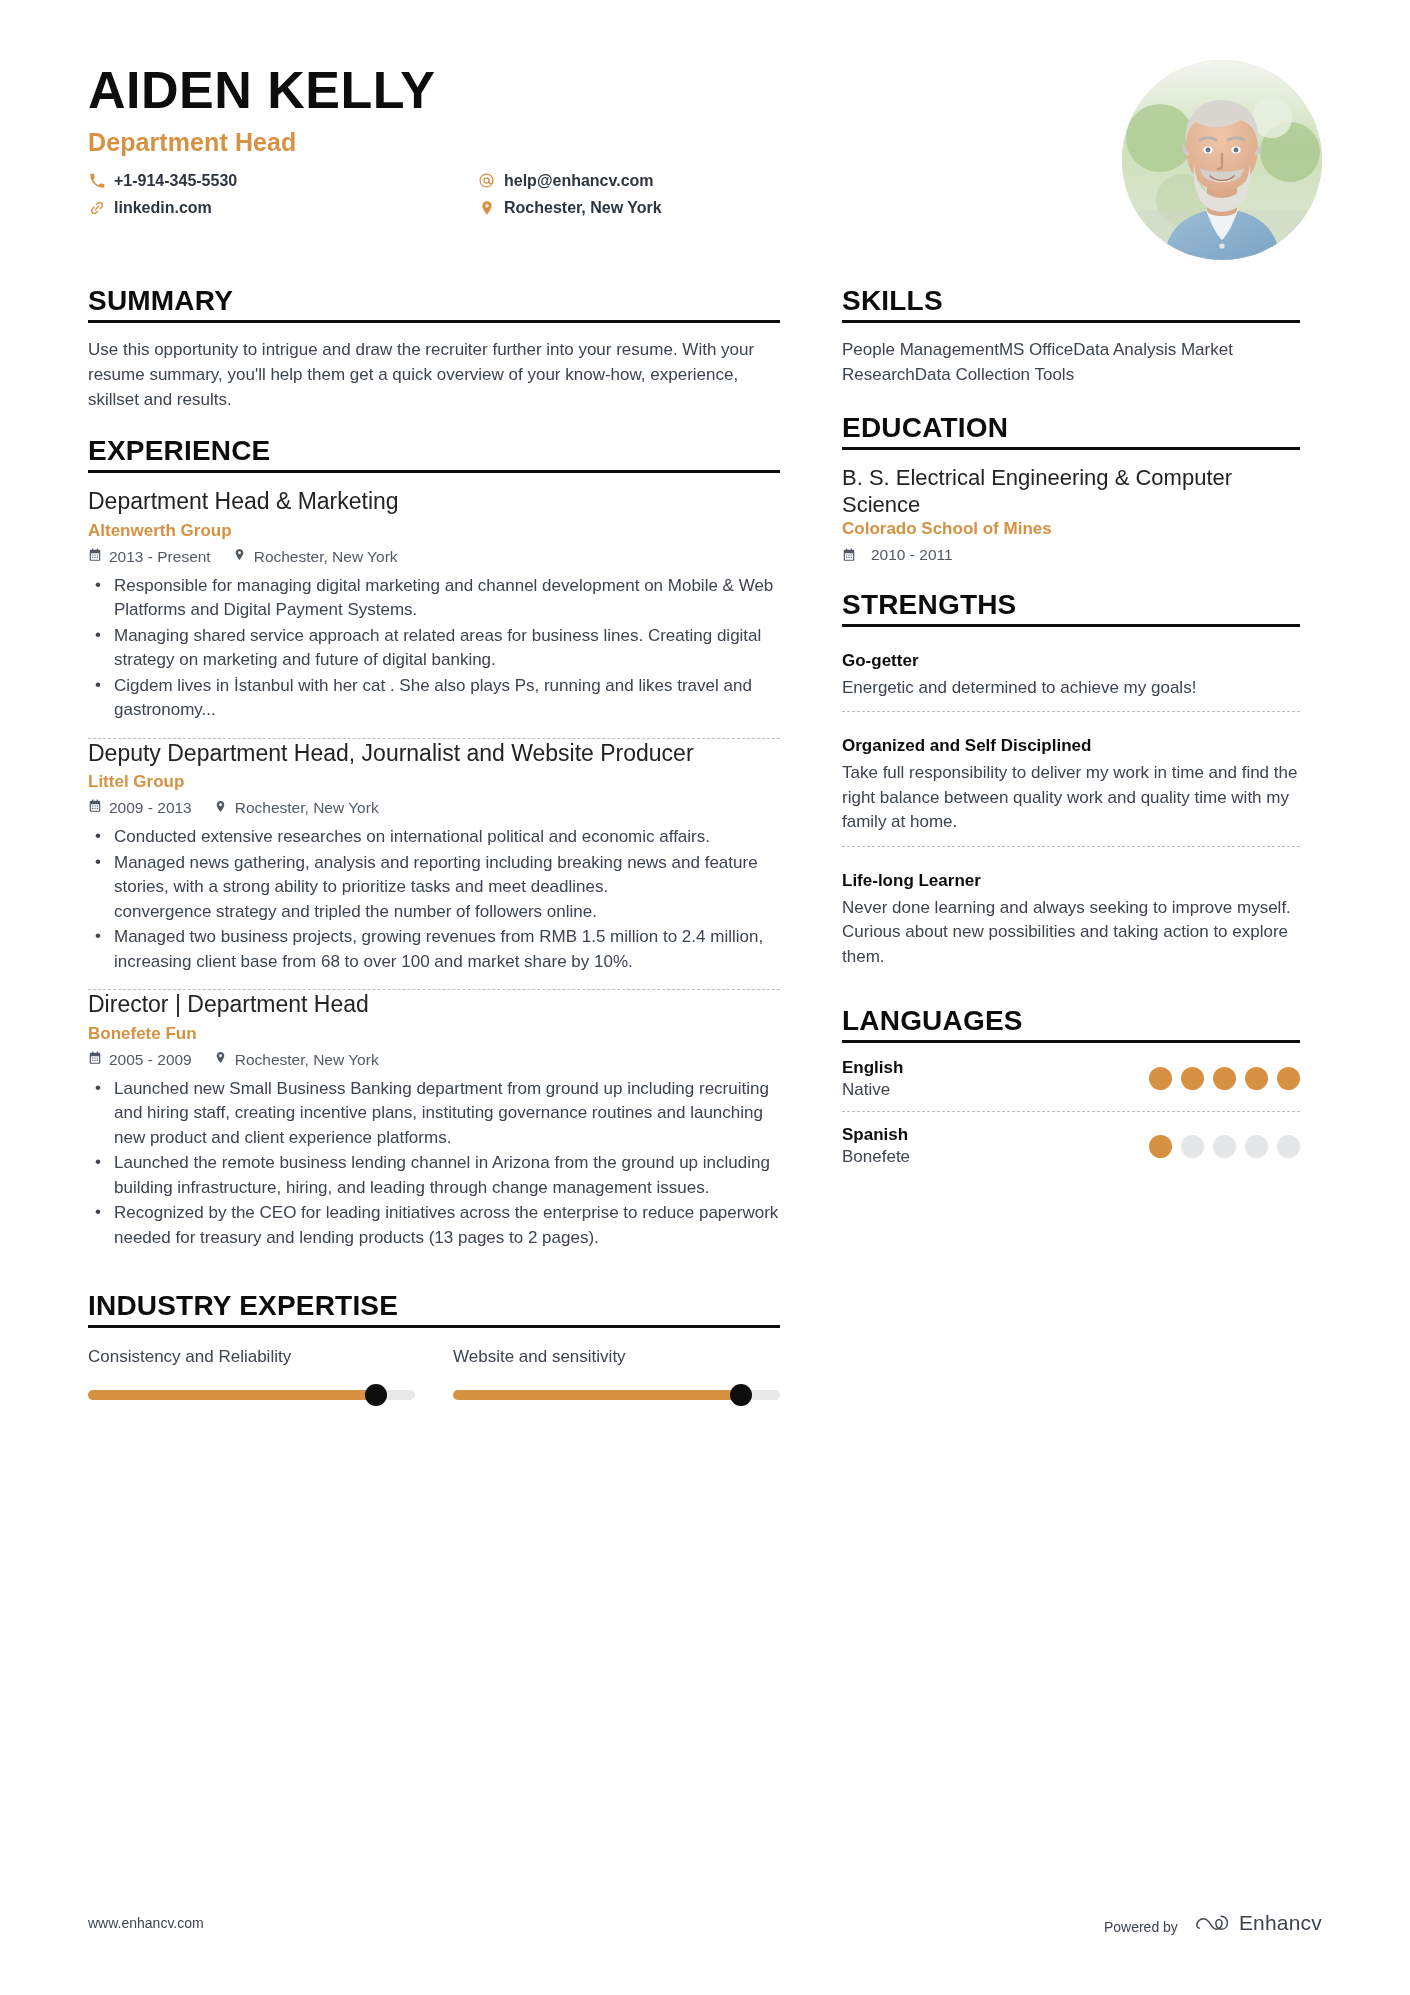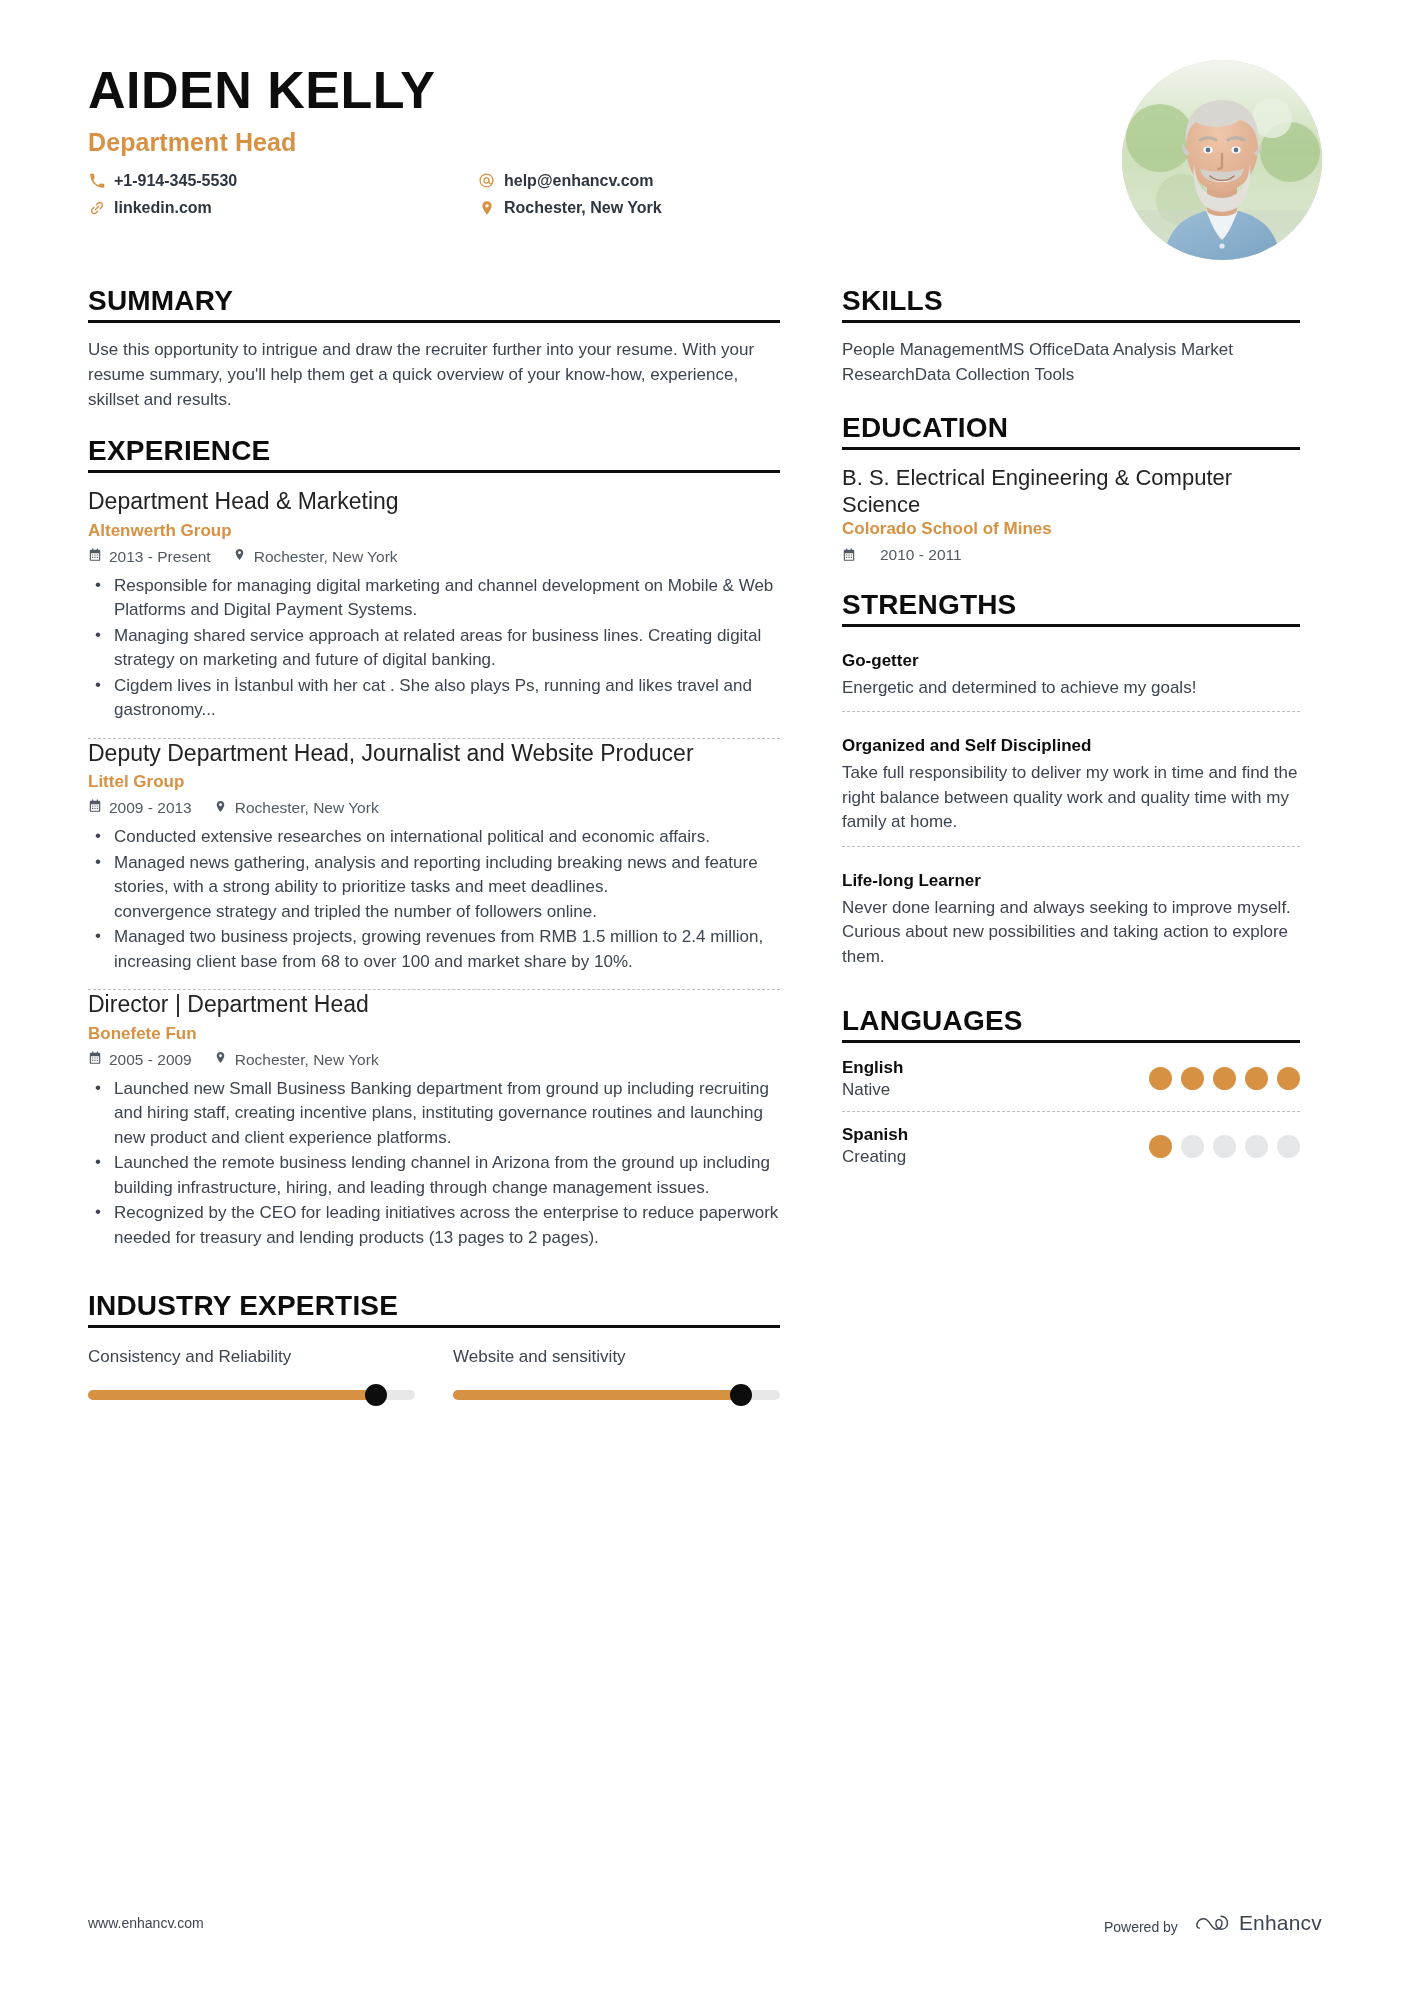--- a/index.html
+++ b/index.html
@@ -246,21 +246,21 @@
   }
   .edu-school {
     font-size: 17px;
     font-weight: 700;
     color: #d79142;
     margin-bottom: 7px;
   }
   .edu-meta {
     display: flex;
     align-items: center;
-    column-gap: 24px;
+    column-gap: 15px;
     font-size: 15.5px;
     color: #515a64;
   }
 
   .strength { padding-bottom: 11px; }
   .strength-sep { border-top: 1px dashed #b9bfc6; height: 0; }
   .strength-name {
     font-size: 17px;
     font-weight: 700;
     color: #0d0d0d;
@@ -642,21 +642,21 @@
               <span class="dot on"></span>
               <span class="dot on"></span>
               <span class="dot on"></span>
               <span class="dot on"></span>
             </div>
         </div>
         <div class="lang-sep"></div>
         <div class="lang-row">
           <div>
             <div class="lang-name">Spanish</div>
-            <div class="lang-level">Creating</div>
+            <div class="lang-level">Bonefete</div>
           </div>
           <div class="dots">
               <span class="dot on"></span>
               <span class="dot"></span>
               <span class="dot"></span>
               <span class="dot"></span>
               <span class="dot"></span>
             </div>
         </div>
       </div>

